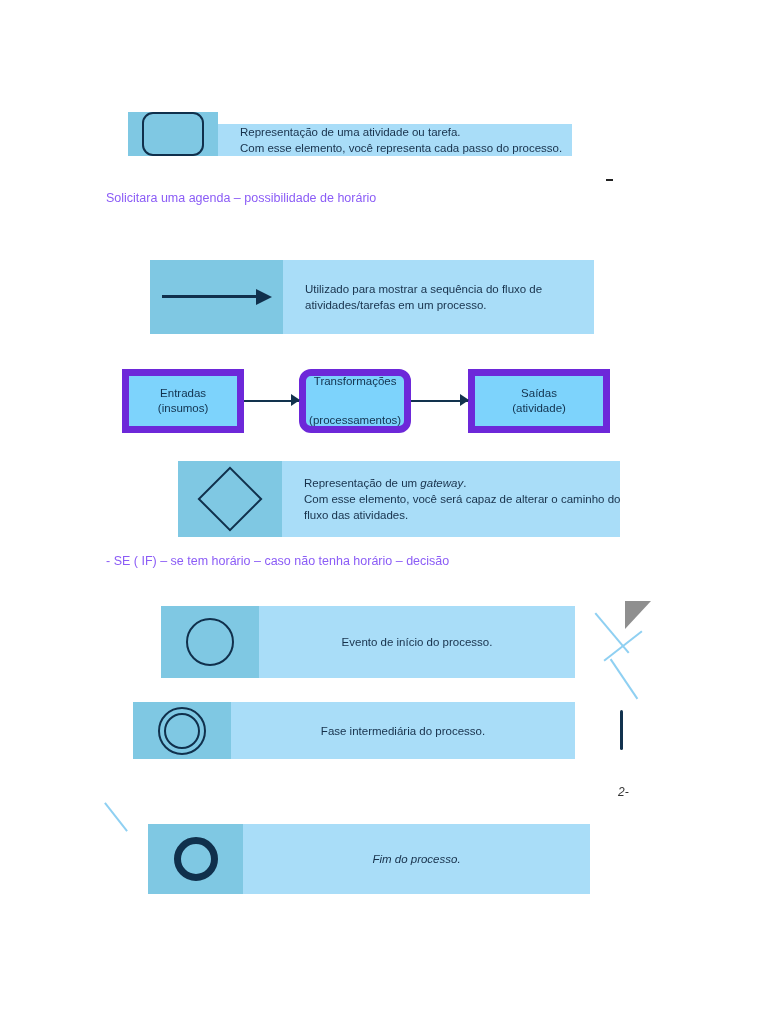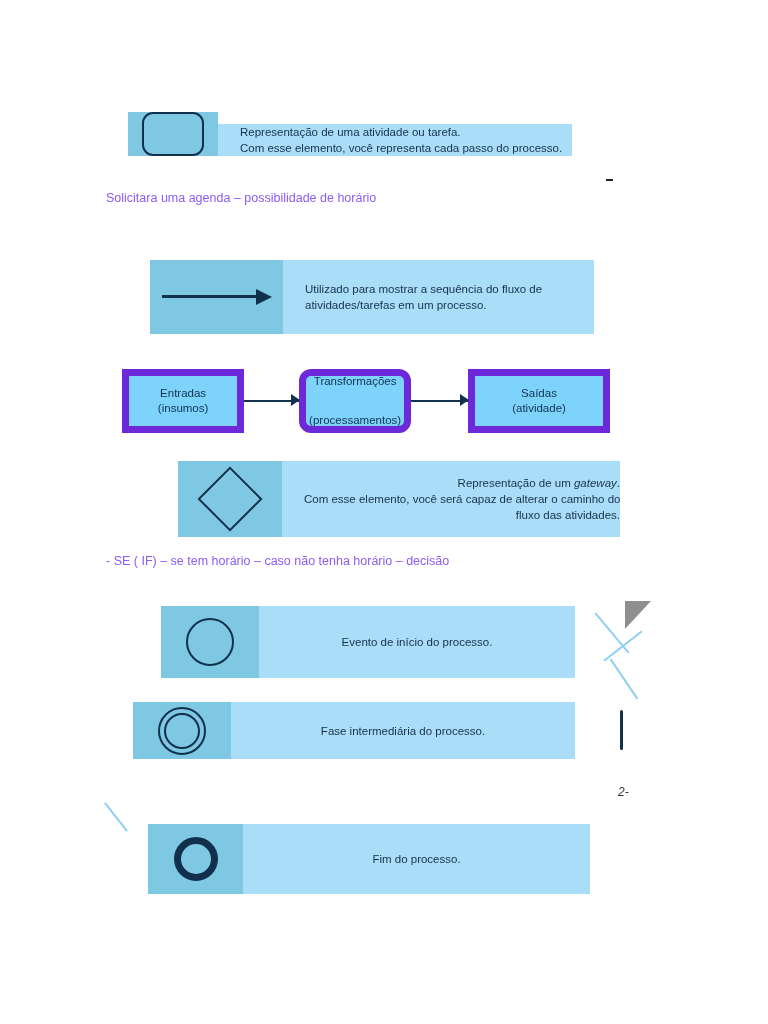--- a/index.html
+++ b/index.html
@@ -254,21 +254,21 @@
   <div class="ipo-conn" style="width:57px;">
     <div class="shaft"></div>
     <div class="head"></div>
   </div>
   <div class="ipo-box" style="width:150px; height:64px;">
     <div class="l">Saídas</div>
     <div class="l">(atividade)</div>
   </div>
 </div>
 
-<div class="band" style="left:178px; top:461px; width:442px; height:76px;text-align:right;">
+<div class="band" style="left:178px; top:461px; width:442px; height:76px;">
   <div class="band-icon" style="width:104px;">
     <div class="glyph-diamond"></div>
   </div>
   <div class="band-text pad-left">
     <div class="line"><span>Representação de um </span><span class="ital">gateway</span>.</div>
     <div class="line">Com esse elemento, você será capaz de alterar o caminho do</div>
     <div class="line">fluxo das atividades.</div>
   </div>
 </div>
 
@@ -295,20 +295,20 @@
   <div class="band-icon" style="width:98px;">
     <div class="glyph-dblcircle">
       <div class="inner"></div>
     </div>
   </div>
   <div class="band-text center">
     <div class="line">Fase intermediária do processo.</div>
   </div>
 </div>
 
-<div class="band" style="left:148px; top:824px; width:442px; height:70px;">
+<div class="band" style="left:148px; top:824px; width:442px; height:70px;font-style:italic;">
   <div class="band-icon" style="width:95px;">
     <div class="glyph-thickcircle"></div>
   </div>
   <div class="band-text center">
     <div class="line">Fim do processo.</div>
   </div>
 </div>
 
 </body></html>

